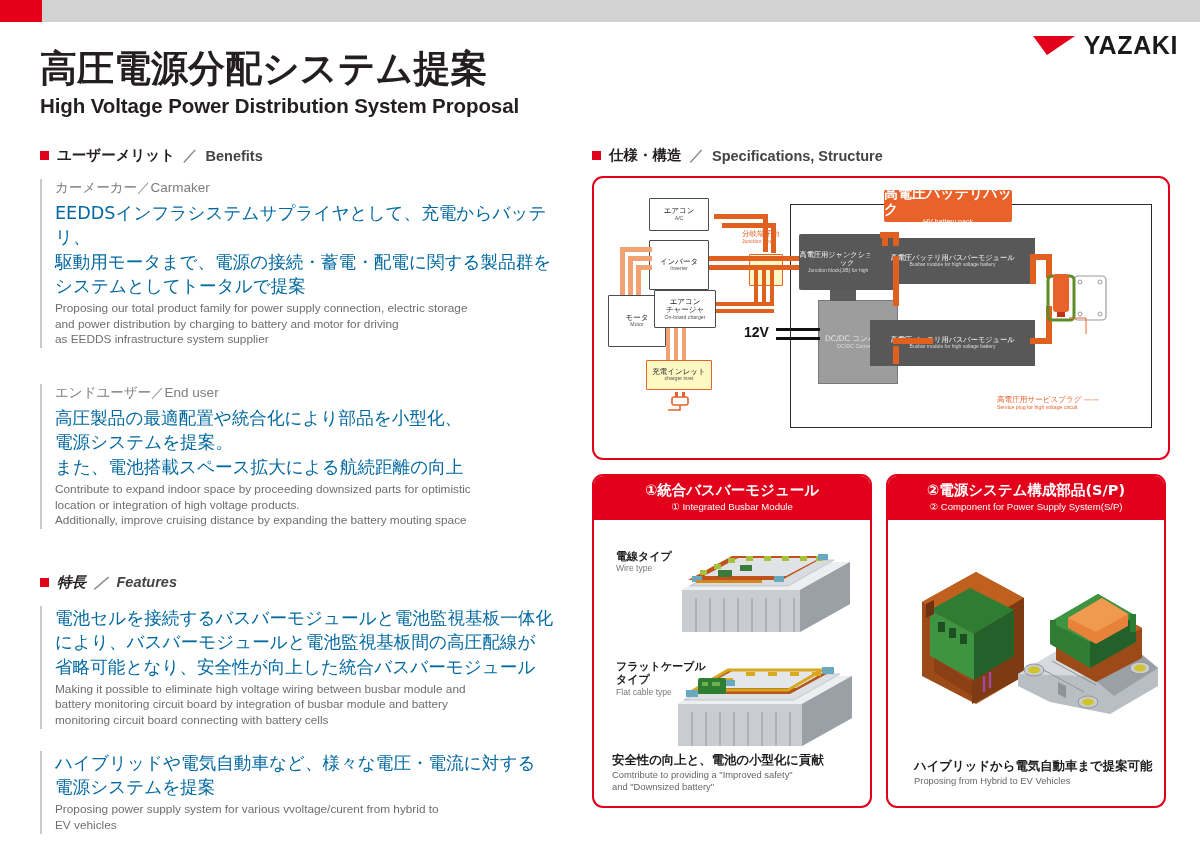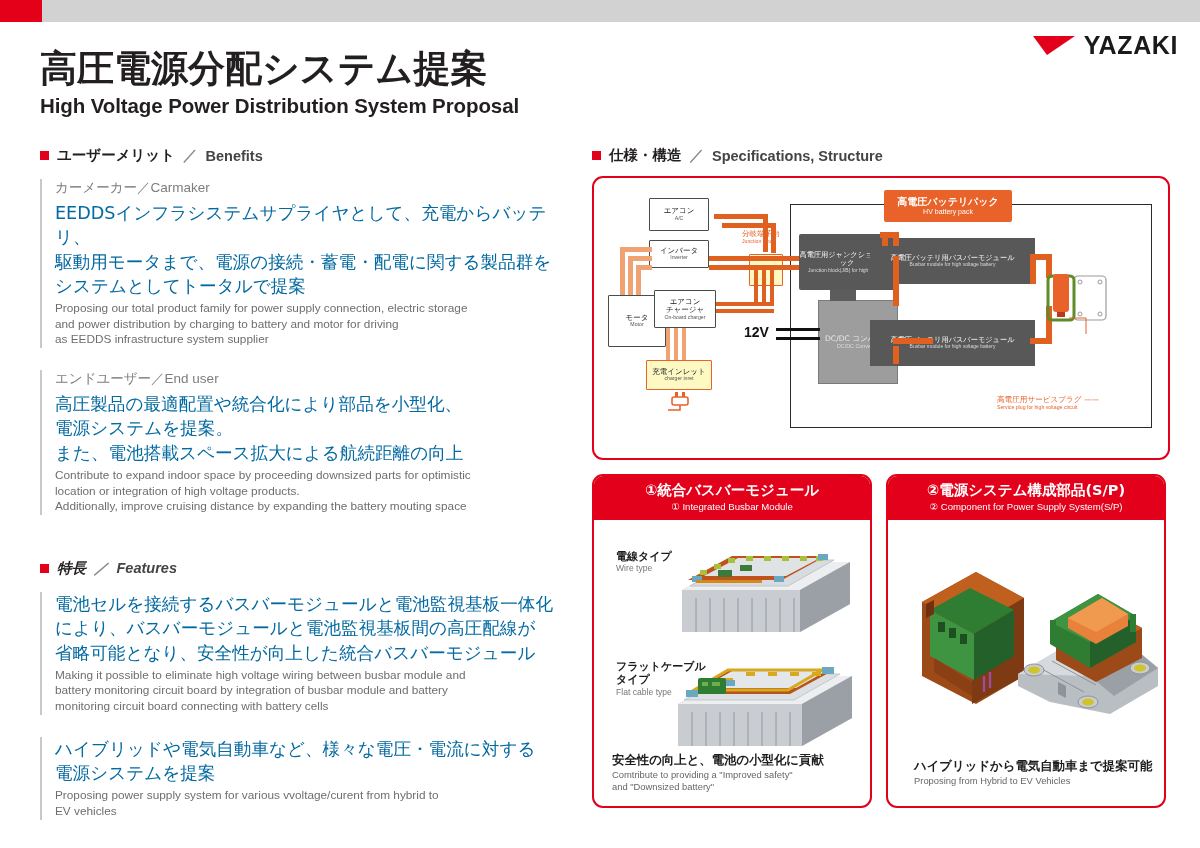--- a/index.html
+++ b/index.html
@@ -60,21 +60,21 @@
   .gbox{background:#585858;display:flex;flex-direction:column;align-items:center;justify-content:center;}
   .gbox .j{font-size:7.2px;color:#fff;font-family:"DejaVu Sans",sans-serif;line-height:1.15;text-align:center;}
   .gbox .e{font-size:5px;color:#d8d8d8;font-family:"Liberation Sans",sans-serif;line-height:1.1;text-align:center;}
   .wire{background:#e0601f;}
   .wire-l{background:#f0a273;}
   .blk{background:#111;}
   .olabel .j{font-size:7.6px;color:#e8622a;font-family:"DejaVu Sans",sans-serif;line-height:1.15;}
   .olabel .e{font-size:5.2px;color:#e8622a;font-family:"Liberation Sans",sans-serif;line-height:1.15;}
   #hv-tag{background:#e8622a;border-radius:2px;display:flex;flex-direction:column;
     align-items:center;justify-content:center;}
-  #hv-tag .j{font-size:10px;color:#fff;font-weight:bold;font-family:Liberation Sans, sans-serif;line-height:1.15;text-align:center;}
+  #hv-tag .j{font-size:14px;color:#fff;font-weight:bold;font-family:Liberation Mono, monospace;line-height:1.15;}
   #hv-tag .e{font-size:7px;color:#fff;font-family:"Liberation Sans",sans-serif;line-height:1.2;}
   #pack-border{border:1.4px solid #2b2b2b;background:transparent;}
   .dcdc{background:#9d9d9d;border:1px solid #7a7a7a;display:flex;flex-direction:column;
     align-items:center;justify-content:center;}
   .dcdc .j{font-size:7.6px;color:#e8e8e8;font-family:"DejaVu Sans",sans-serif;line-height:1.15;}
   .dcdc .e{font-size:5.4px;color:#dcdcdc;font-family:"Liberation Sans",sans-serif;line-height:1.15;}
   #v12{font-size:14px;font-weight:bold;color:#111;font-family:"Liberation Sans",sans-serif;}
 
   
   #panels{position:absolute;left:592px;top:474px;display:flex;gap:14px;}
@@ -128,21 +128,21 @@
       <div>駆動用モータまで、電源の接続・蓄電・配電に関する製品群を</div>
       <div>システムとしてトータルで提案</div>
     </div>
     <div class="en-lines">
       <div>Proposing our total product family for power supply connection, electric storage</div>
       <div>and power distribution by charging to battery and motor for driving</div>
       <div>as EEDDS infrastructure system supplier</div>
     </div>
   </div>
 
-  <div class="block" style="margin-top:22px;">
+  <div class="block" style="margin-top:36px;">
     <div class="sub">
       <span>エンドユーザー</span><span>／</span><span class="en">End user</span>
     </div>
     <div class="ja-lines">
       <div>高圧製品の最適配置や統合化により部品を小型化、</div>
       <div>電源システムを提案。</div>
       <div>また、電池搭載スペース拡大による航続距離の向上</div>
     </div>
     <div class="en-lines">
       <div>Contribute to expand indoor space by proceeding  downsized parts for optimistic</div>
@@ -204,21 +204,21 @@
     <div class="dg wire" style="left:120px;top:36px;width:54px;height:5px;"></div>
     <div class="dg wire" style="left:169px;top:36px;width:5px;height:38px;"></div>
     <div class="dg wire" style="left:128px;top:45px;width:54px;height:5px;"></div>
     <div class="dg wire" style="left:177px;top:45px;width:5px;height:30px;"></div>
 
     <div class="dg wbox" style="left:55px;top:20px;width:60px;height:33px;">
       <div class="j">エアコン</div>
       <div class="e">A/C</div>
     </div>
 
-    <div class="dg wbox" style="left:55px;top:62px;width:60px;height:28px;">
+    <div class="dg wbox" style="left:55px;top:62px;width:60px;height:50px;">
       <div class="j">インバータ</div>
       <div class="e">Inverter</div>
     </div>
 
     <div class="dg wire-l" style="left:26px;top:69px;width:32px;height:5px;"></div>
     <div class="dg wire-l" style="left:26px;top:69px;width:5px;height:50px;"></div>
     <div class="dg wire-l" style="left:34px;top:78px;width:24px;height:5px;"></div>
     <div class="dg wire-l" style="left:34px;top:78px;width:5px;height:41px;"></div>
     <div class="dg wire-l" style="left:42px;top:87px;width:16px;height:5px;"></div>
     <div class="dg wire-l" style="left:42px;top:87px;width:5px;height:32px;"></div>

